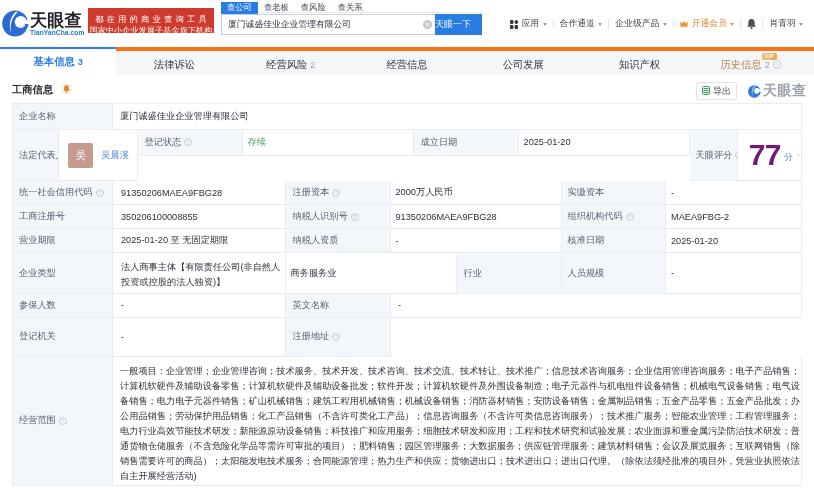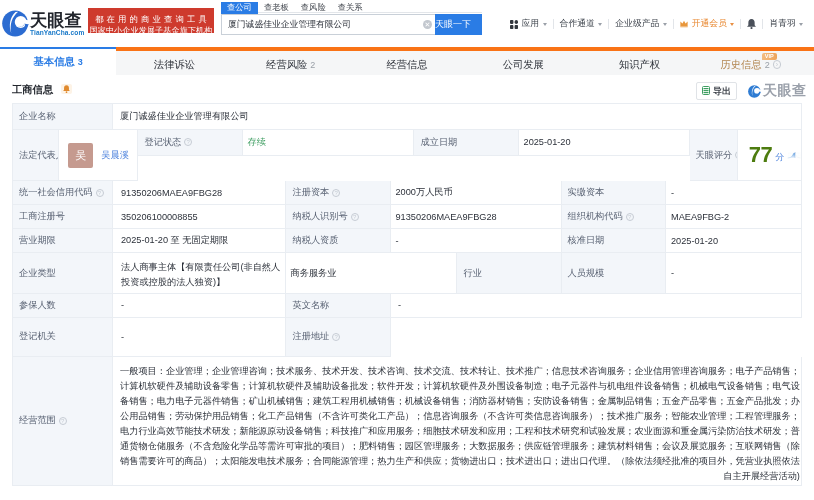--- a/index.html
+++ b/index.html
@@ -36,21 +36,21 @@
 #tabbar .tab.act { background:#fff; border-top:2px solid #2a7ce5; color:#2a7ce5; font-weight:700; line-height:25.5px; }
 #tabbar .cnt { font-size:9px; color:#9aa0a8; margin-left:3px; }
 #tabbar .tab.act .cnt { color:#2a7ce5; }
 #tabbar .tab.hist { color:#b2854f; padding-right:10px; }
 #vipbadge { position:absolute; left:64px; top:2px; width:15px; height:7.5px; background:linear-gradient(90deg,#f3bc80,#eda45c); border-radius:2px 2px 2px 0; color:#fff; font-size:5.5px; font-weight:700; line-height:7.5px; text-align:center; }
 #histarrow { display:inline-block; width:8.5px; height:8.5px; border:1px solid #c6cbd2; border-radius:50%; color:#c6cbd2; font-size:7px; line-height:7.5px; vertical-align:0.5px; margin-left:3px; text-align:center; }
 
 
 #sechead { position:absolute; left:12px; top:83px; font-size:10.3px; font-weight:700; color:#23272e; }
 #bellico { position:absolute; left:61px; top:84px; width:11px; height:10px; background:#fdf3e6; border-radius:2px; display:flex; align-items:center; justify-content:center; }
-#exportbtn { position:absolute; left:696px; top:82px; width:41px; height:18px; border:1px solid #e0e3e7; border-radius:2px; font-size:9px; color:#40454d; line-height:16px; text-align:center;font-weight:bold; }
+#exportbtn { position:absolute; left:696px; top:82px; width:41px; height:18px; border:1px solid #e0e3e7; border-radius:2px; font-size:9px; color:#40454d; line-height:16px; text-align:center; }
 #wmark { position:absolute; left:748px; top:82px; height:18px; display:flex; align-items:center; }
 #wmark .t { font-size:14px; font-weight:700; color:#9ba1ab; letter-spacing:0.5px; margin-left:2px; }
 
 
 #tbl { position:absolute; left:12px; top:103px; width:790px; border-top:1px solid #e9edf2; border-left:1px solid #e9edf2; font-size:9.2px; color:#2c313a; }
 .row { display:flex; }
 .c { border-right:1px solid #e9edf2; border-bottom:1px solid #e9edf2; display:flex; align-items:center; padding:0 0 0 7px; white-space:nowrap; overflow:hidden; }
 .lb { background:#f3f6fa; color:#596273; }
 .w1 { width:100px; padding-left:6px; } .w2 { width:173px; padding-left:8px; } .w3 { width:105px; padding-left:6.5px; } .w4 { width:171px; padding-left:4.5px; } .w5 { width:104px; padding-left:5.5px; } .w6 { width:136px; padding-left:5px; }
 .wfull { width:689px; }
@@ -58,24 +58,24 @@
 a.lk { color:#4e83dd; text-decoration:none; }
 .grn { color:#3f9e62; }
 .info { display:inline-block; width:8px; height:8px; border:1px solid #c6ccd4; border-radius:50%; color:#c6ccd4; font-size:6px; line-height:7px; text-align:center; margin-left:3px; flex:none; }
 #avatar { width:25px; height:25px; background:#c59a8f; border-radius:2px; color:#fff; font-size:11px; text-align:center; line-height:25px; margin-right:8px; flex:none; }
 
 
 .subcol { display:flex; flex-direction:row; }
 .sr { display:flex; height:25.5px; }
 .sr .c { height:25.5px; }
 
-#bigscore { font-size:22px; font-weight:700; color:#4d7c0f; line-height:26px; letter-spacing:-0.5px; }
+#bigscore { font-size:30px; font-weight:700; color:#701a75; line-height:26px; letter-spacing:-0.5px; }
 #fen { font-size:9px; color:#4e83dd; margin-left:3px; margin-top:5px; }
 
-.biz { display:block; line-height:15px; white-space:nowrap; overflow:hidden; padding-top:0;text-align:right; }
+.biz { display:block; line-height:15px; white-space:nowrap; overflow:hidden; padding-top:0; }
 </style>
 </head>
 <body>
 
 <div id="hdr">
   <svg id="logoicon" viewBox="0 0 28 28">
     <circle cx="13.6" cy="14" r="13.4" fill="#2c6cd1"></circle>
     <circle cx="19.4" cy="12.4" r="6.2" fill="#fff"></circle>
     <path d="M23.5 10.2 L28.4 10.8 L28 15.8 L22.8 15.2 Z" fill="#fff"></path>
     <path d="M27.6 14.6 C 26.6 18.8 23.4 21.0 19.0 20.9 C 22.3 19.3 23.9 17.1 24.1 14.2 C 25.3 14.7 26.5 14.8 27.6 14.6 Z" fill="#2c6cd1"></path>

